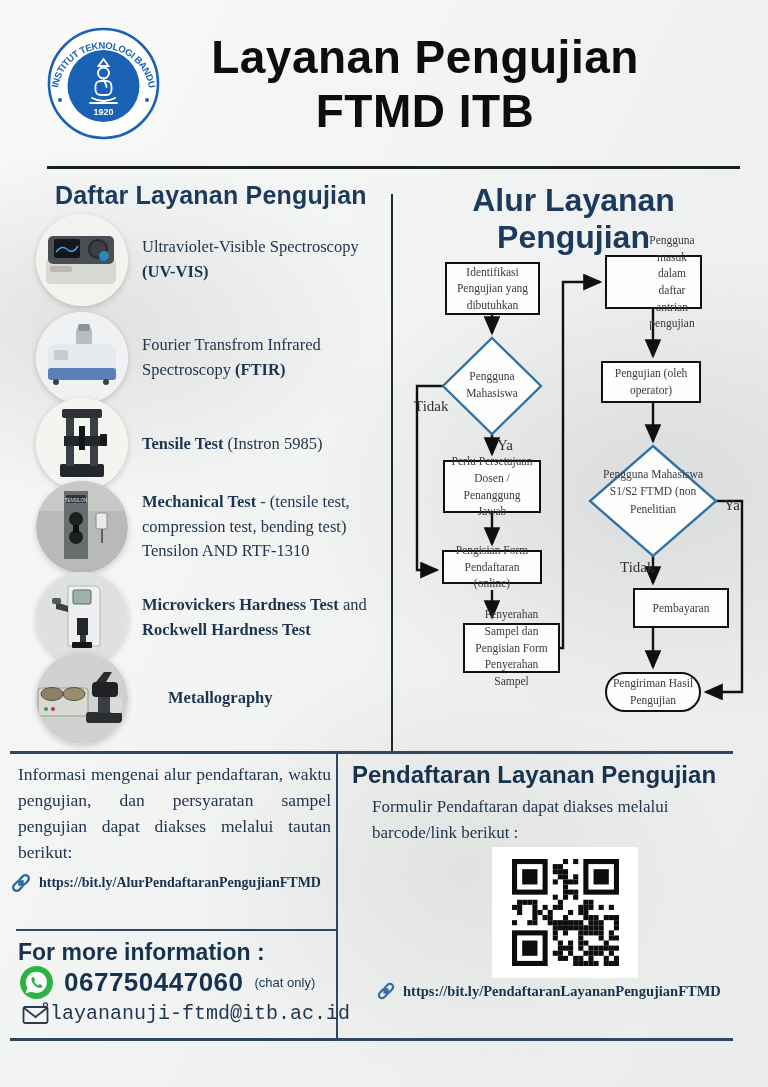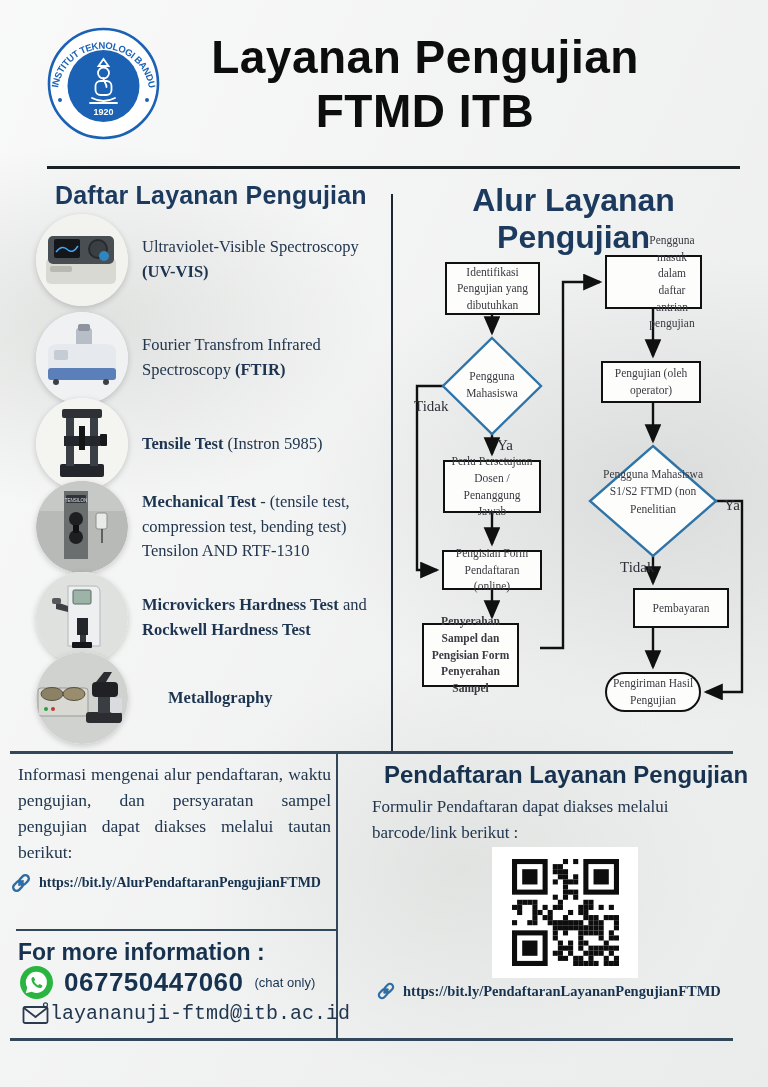--- a/index.html
+++ b/index.html
@@ -44,21 +44,21 @@
   .frame{background:#33475c;}
   .info-p{left:18px;top:762px;width:313px;font-size:17.5px;color:#22364e;line-height:1.48;text-align:justify;}
   .link-row{display:flex;align-items:center;gap:7px;}
   .link-txt{font-family:"Liberation Serif","DejaVu Serif",serif;font-weight:bold;color:#16324f;}
   .fmi-head{left:18px;top:939px;font-size:23px;font-weight:bold;color:#16324f;}
   .wa-row{left:20px;top:966px;display:flex;align-items:center;gap:11px;}
   .wa-num{font-size:26px;font-weight:bold;color:#16324f;letter-spacing:.5px;}
   .wa-note{font-size:13px;color:#16324f;}
   .em-row{left:22px;top:1002px;display:flex;align-items:flex-start;font-family:Liberation Mono, monospace;}
   .em-txt{font-size:20px;color:#21374f;}
-  .reg-head{left:368px;top:761px;width:396px;text-align:center;font-size:24px;font-weight:bold;color:#16324f;}
+  .reg-head{left:336px;top:761px;width:396px;text-align:center;font-size:24px;font-weight:bold;color:#16324f;}
   .reg-desc{left:372px;top:794px;width:330px;font-size:17px;color:#22364e;line-height:1.55;}
   .qr-box{left:492px;top:847px;width:146px;height:131px;background:#ffffff;display:flex;
           align-items:center;justify-content:center;}
 </style>
 </head>
 <body>
 
 <div class="page">
 
   <div class="abs" style="left:46px;top:26px;width:115px;height:115px;">
@@ -219,22 +219,22 @@
       <path d="M253,388 L253,427" marker-end="url(#ah)"></path>
       <path d="M316,261 L342,261 L342,452 L306,452" marker-end="url(#ah)"></path>
     </g>
     <polygon points="92,98 141,146 92,194 43,146" fill="#fdfdfc" stroke="#2e74a8" stroke-width="2.4"></polygon>
     <polygon points="253,206 316,261 253,316 190,261" fill="#fdfdfc" stroke="#2e74a8" stroke-width="2.4"></polygon>
   </svg>
 
   <div class="abs fc-box" style="left:445px;top:262px;width:95px;height:53px;">Identifikasi Pengujian yang dibutuhkan</div>
   <div class="abs fc-box" style="left:605px;top:255px;width:97px;height:54px;padding-left:40px;">Pengguna masuk dalam daftar antrian pengujian</div>
   <div class="abs fc-box" style="left:443px;top:460px;width:98px;height:53px;">Perlu Persetujuan Dosen / Penanggung Jawab</div>
-  <div class="abs fc-box" style="left:442px;top:550px;width:100px;height:40px;">Pengisian Form Pendaftaran (online)</div>
-  <div class="abs fc-box" style="left:422px;top:623px;width:97px;height:64px;font-weight:bold;">Penyerahan Sampel dan Pengisian Form Penyerahan Sampel</div>
+  <div class="abs fc-box" style="left:442px;top:550px;width:100px;height:34px;">Pengisian Form Pendaftaran (online)</div>
+  <div class="abs fc-box" style="left:463px;top:623px;width:97px;height:50px;">Penyerahan Sampel dan Pengisian Form Penyerahan Sampel</div>
   <div class="abs fc-box" style="left:601px;top:361px;width:100px;height:42px;">Pengujian (oleh operator)</div>
   <div class="abs fc-box" style="left:605px;top:588px;width:96px;height:40px;margin-left:28px;">Pembayaran</div>
   <div class="abs fc-box" style="left:605px;top:672px;width:96px;height:40px;border-radius:20px;">Pengiriman Hasil Pengujian</div>
 
   <div class="abs fc-dia-txt" style="left:449px;top:368px;width:86px;">Pengguna Mahasiswa</div>
   <div class="abs fc-dia-txt" style="left:600px;top:466px;width:106px;">Pengguna Mahasiswa S1/S2 FTMD (non Penelitian</div>
 
   <div class="abs fc-lbl" style="left:414px;top:398px;">Tidak</div>
   <div class="abs fc-lbl" style="left:497px;top:437px;">Ya</div>
   <div class="abs fc-lbl" style="left:620px;top:559px;">Tidak</div>

